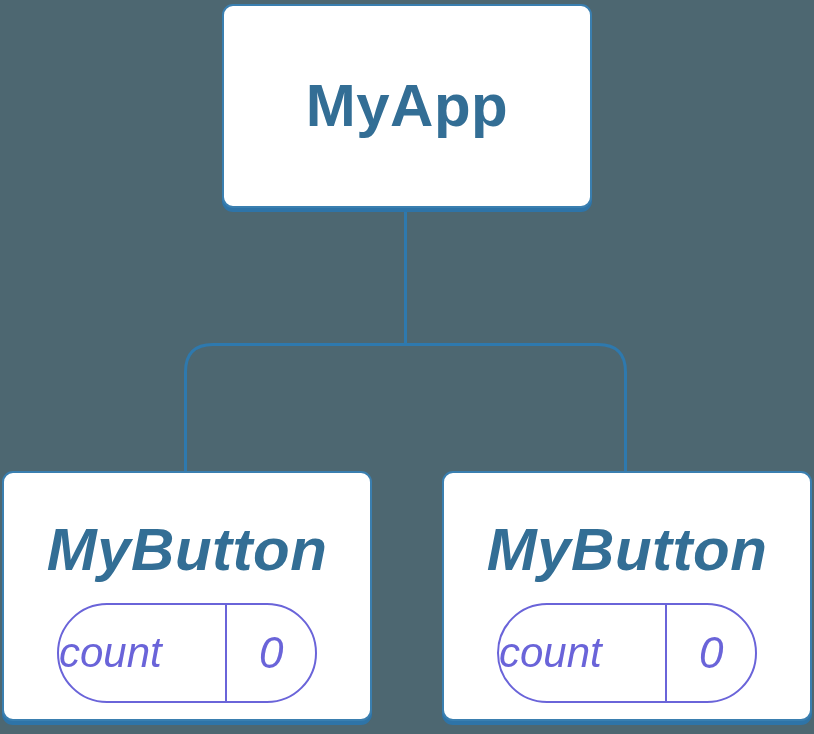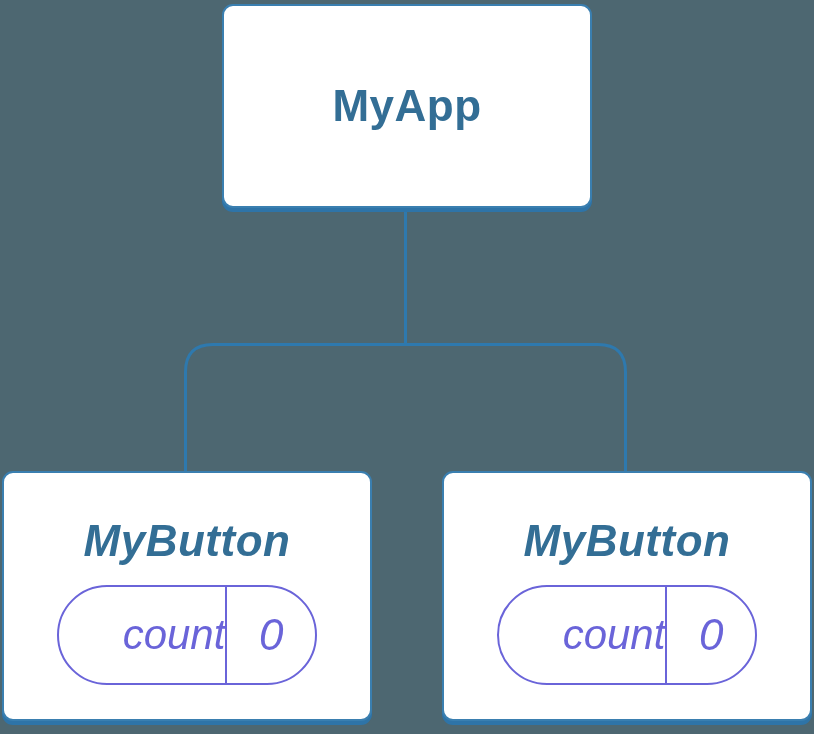--- a/index.html
+++ b/index.html
@@ -49,21 +49,21 @@
   }
 
   .node-child {
     top: 471px;
     width: 370px; height: 250px; font-style: italic;
   }
   .node-child-left  { left: 2px; }
   .node-child-right { left: 442px; }
 
   .node-label {
-    font-size: 44px;
+    font-size: 60px;
     font-weight: 600;
     letter-spacing: 0.5px;
     color: var(--title-text);
     line-height: 1.1;
   }
 
   .node-child .node-label {
     margin-top: 44px;
   }
 
@@ -76,21 +76,21 @@
     background: var(--box-fill);
     display: flex;
     align-items: stretch;
     overflow: hidden;
   }
 
   .state-key-section {
     flex: 0 0 65%;
     display: flex;
     align-items: center;
-    justify-content: flex-end;
+    justify-content: flex-start;
   }
 
   .state-value-section {
     flex: 1 1 auto;
     border-left: 2px solid var(--state-purple);
     display: flex;
     align-items: center;
     justify-content: center;
   }
 

